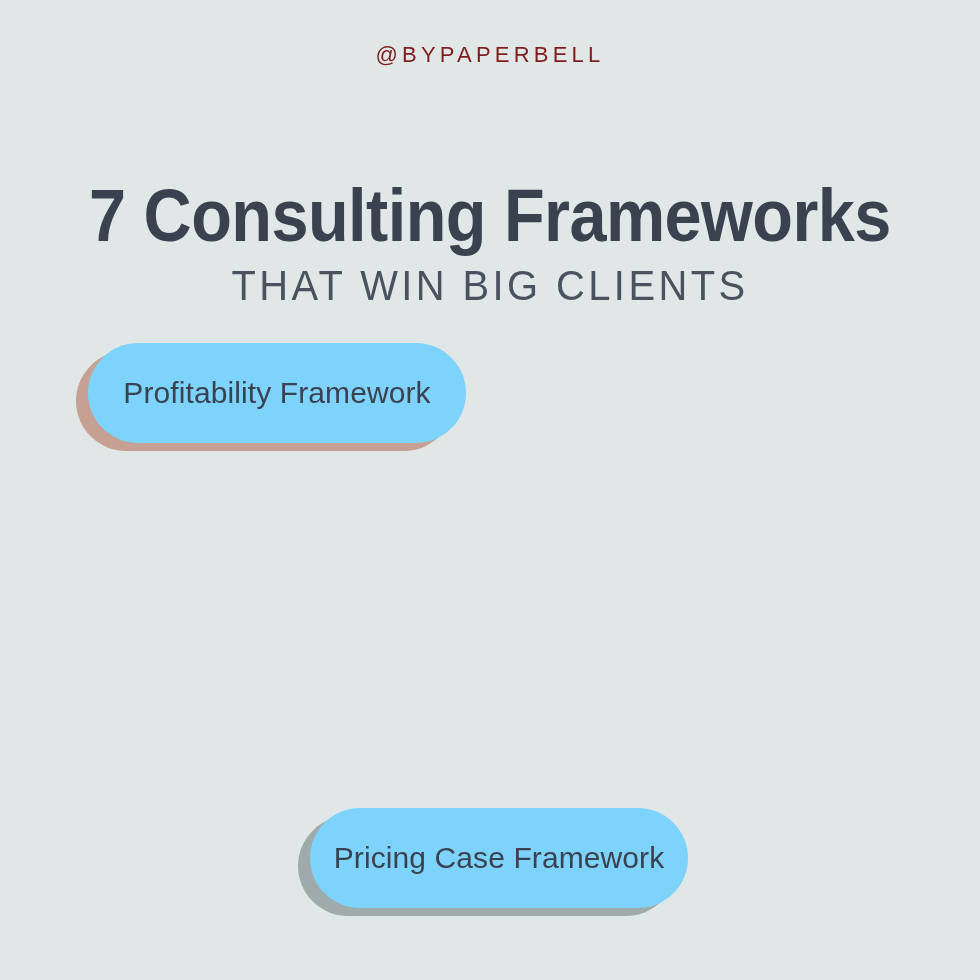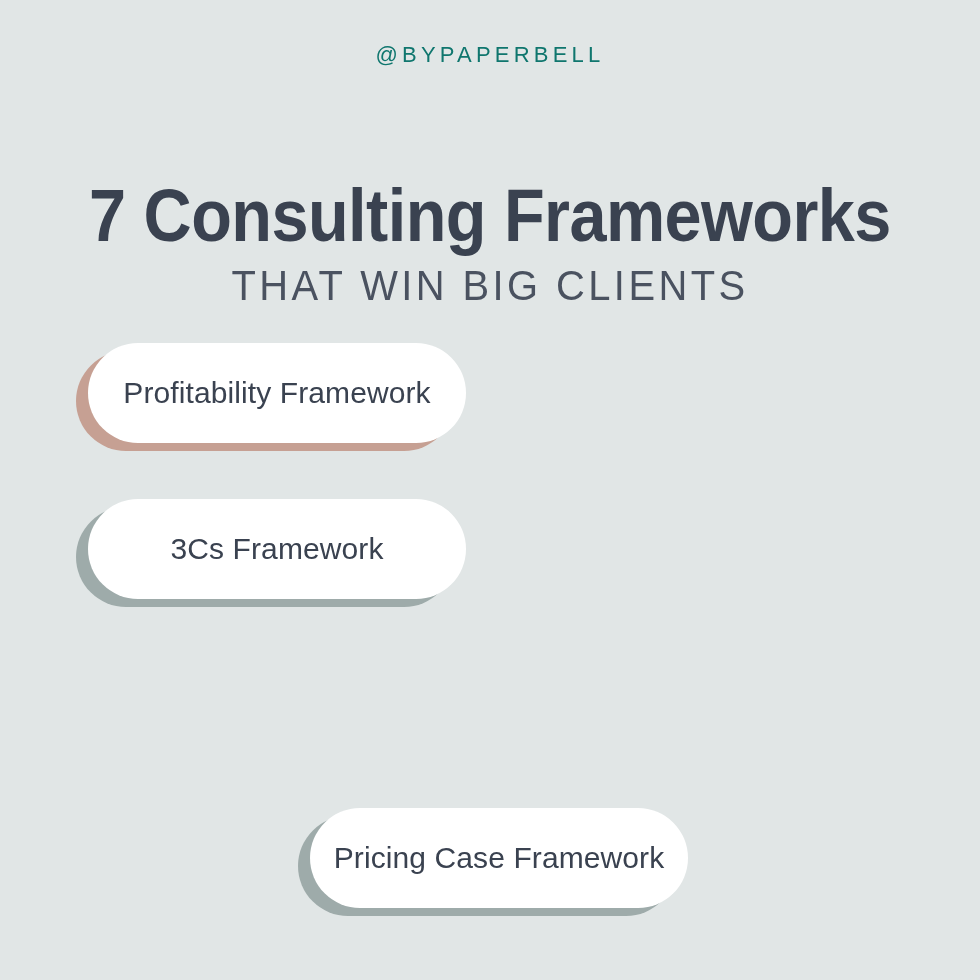--- a/index.html
+++ b/index.html
@@ -26,21 +26,21 @@
   
   .handle {
     position: absolute;
     top: 44px;
     left: 0;
     width: 980px;
     text-align: center;
     font-size: 22px;
     font-weight: 400;
     letter-spacing: 4.2px;
-    color: #0f766e;
+    color: #7f1d1d;
     line-height: 1;
   }
 
   .title {
     position: absolute;
     top: 127px;
     left: 0;
     width: 980px;
     text-align: center;
     font-size: 74px;
@@ -94,21 +94,21 @@
 
   .card.rose .shadow { background: #c6a093; }
   .card.sage .shadow { background: #9eabaa; }
 
   .card .face {
     position: absolute;
     left: 0;
     top: 0;
     right: 0;
     bottom: 0;
-    background: #ffffff;
+    background: #7dd3fc;
     border-radius: 999px;
     z-index: 1;
     display: flex;
     align-items: center;
     justify-content: center;
     padding: 0 22px;
     box-sizing: border-box;
   }
 
   .card .label {
@@ -150,26 +150,20 @@
   <div class="cards">
 
     <div class="card rose col-left row-1">
       <div class="shadow"></div>
       <div class="face">
         <span class="label">Profitability Framework</span>
       </div>
     </div>
 
 
-    <div class="card sage col-left row-2">
-      <div class="shadow"></div>
-      <div class="face">
-        <span class="label">3Cs Framework</span>
-      </div>
-    </div>
 
 
 
 
     <div class="card sage center">
       <div class="shadow"></div>
       <div class="face">
         <span class="label">Pricing Case Framework</span>
       </div>
     </div>

